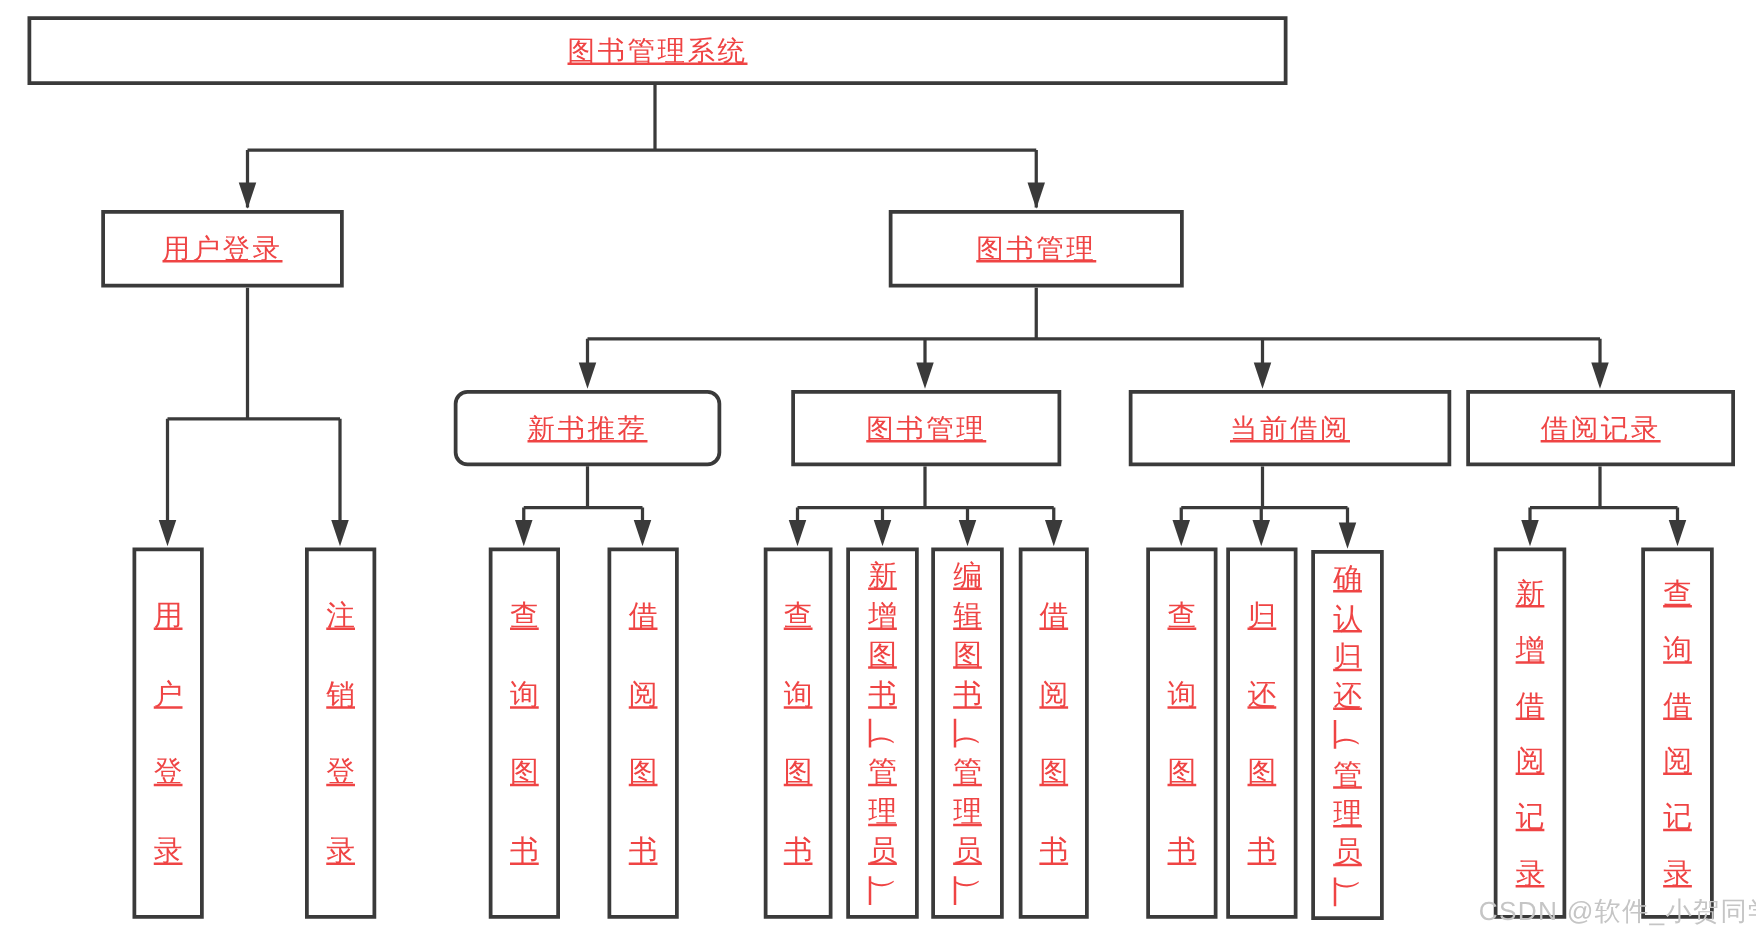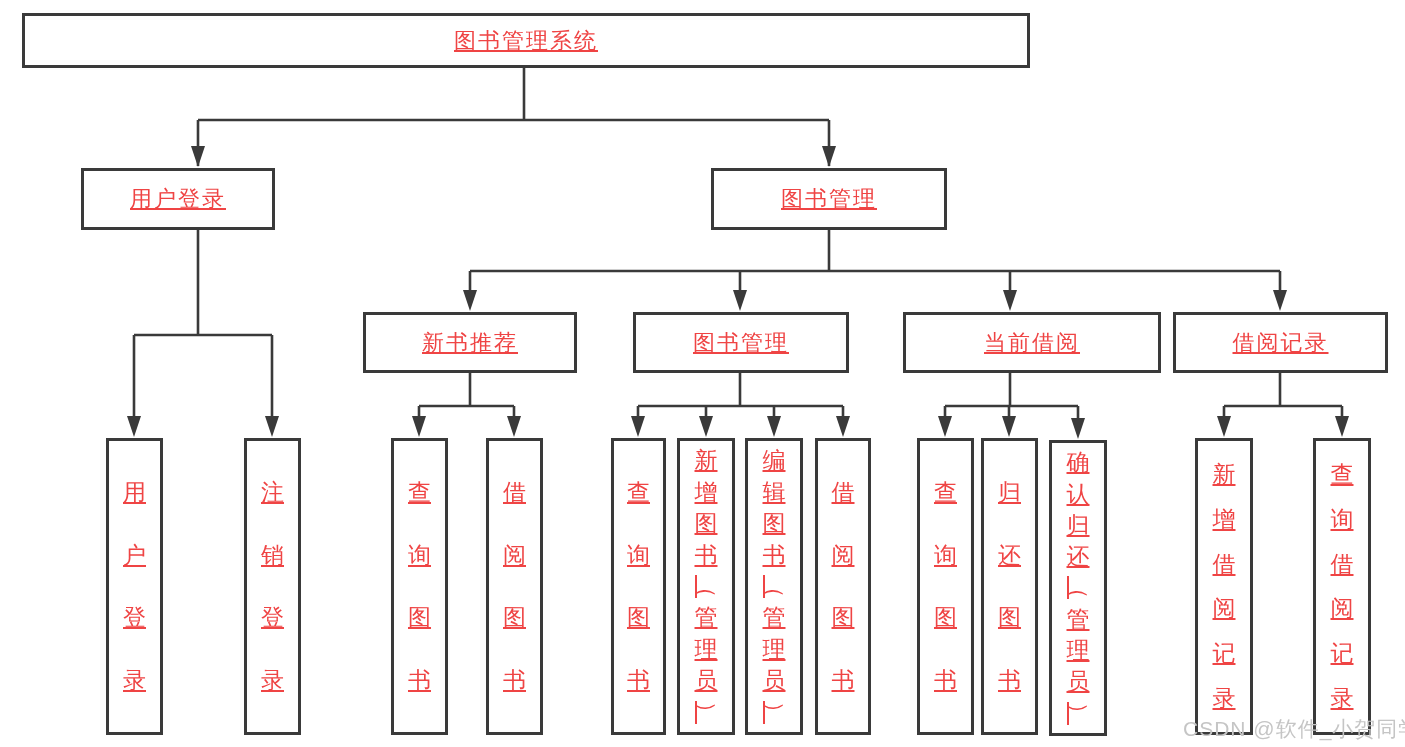--- a/index.html
+++ b/index.html
@@ -88,21 +88,21 @@
   <div id="nodes">
       <div class="node hbox" style="left: 22px; top: 13px; width: 1008px; height: 55px;">
         <span>图书管理系统</span>
       </div>
       <div class="node hbox" style="left: 81px; top: 168px; width: 194px; height: 62px;">
         <span>用户登录</span>
       </div>
       <div class="node hbox" style="left: 711px; top: 168px; width: 236px; height: 62px; text-align: right;">
         <span>图书管理</span>
       </div>
-      <div class="node hbox" style="left: 363px; top: 312px; width: 214px; height: 61px;">
+      <div class="node hbox" style="left: 363px; top: 312px; width: 214px; height: 61px; border-radius: 11px;">
         <span>新书推荐</span>
       </div>
       <div class="node hbox" style="left: 633px; top: 312px; width: 216px; height: 61px;">
         <span>图书管理</span>
       </div>
       <div class="node hbox" style="left: 903px; top: 312px; width: 258px; height: 61px;">
         <span>当前借阅</span>
       </div>
       <div class="node hbox" style="left: 1173px; top: 312px; width: 215px; height: 61px;">
         <span>借阅记录</span>

